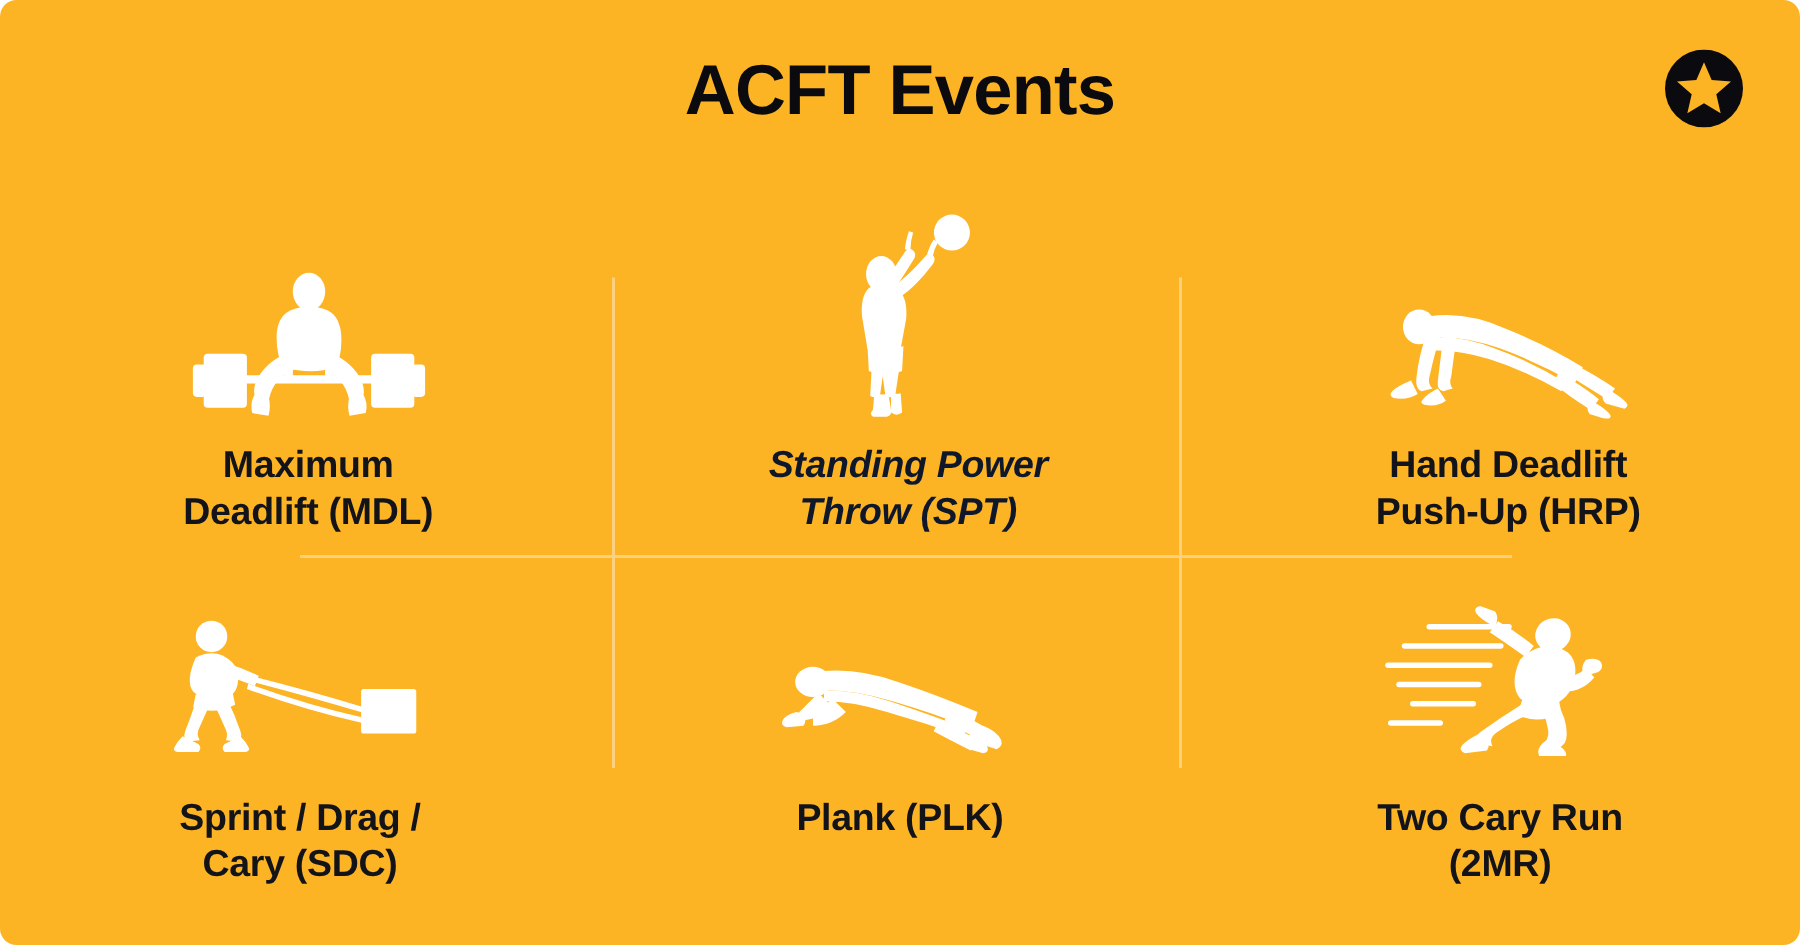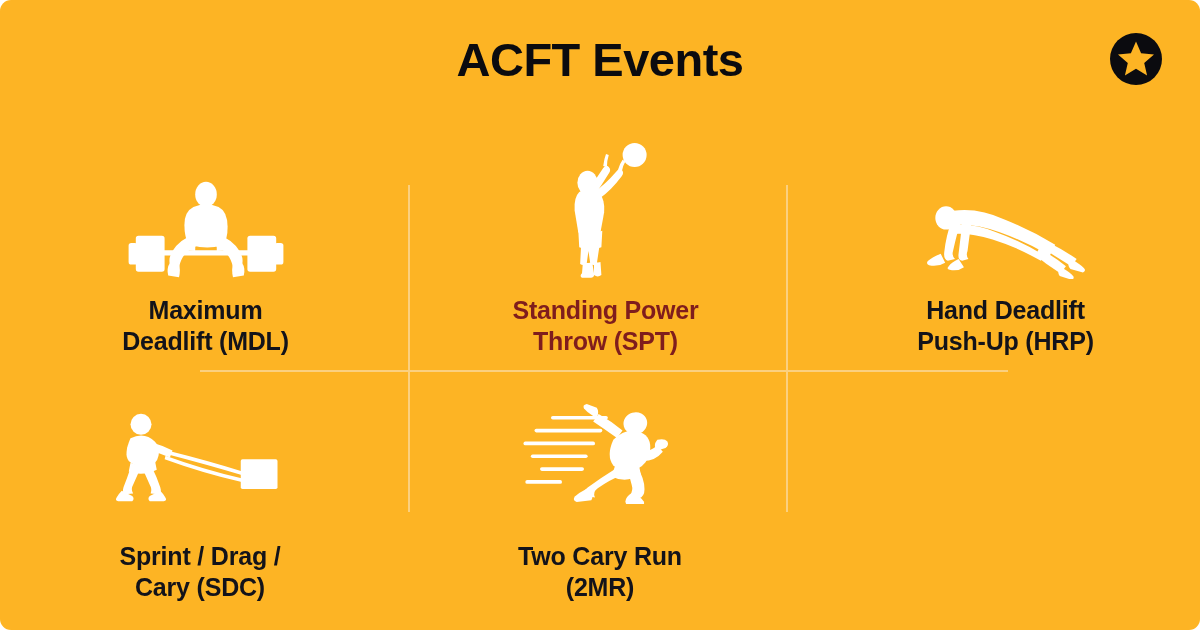--- a/index.html
+++ b/index.html
@@ -51,21 +51,21 @@
     grid-template-rows: repeat(2, 1fr);
   }
   .cell {
     position: relative;
     display: flex;
     flex-direction: column;
     align-items: center;
     justify-content: flex-start;
   }
   .cell-r1 { padding-top: 14px; margin-left: 11px; }
-  .cell-r2 { padding-top: 24px; gap: 11px; }
+  .cell-r2 { padding-top: 24px; }
   .icon-wrap {
     height: 155px;
     display: flex;
     align-items: flex-end;
     justify-content: center;
   }
   .cell-r2 .icon-wrap { height: 120px; }
   .icon-wrap svg { display: block; }
   .cell-label {
     margin-top: 16px;
@@ -155,21 +155,21 @@
 
             <path d="M35 98 q14 5 26 0 l-1 18 q-13 5 -24 0 Z"></path>
 
             <path d="M38 114 q10 4 20 0 l-3 20 q-3 2 -7 0 l-2 -14 l-2 14 q-4 2 -7 0 Z"></path>
 
             <path d="M40 132 q6 2 10 0 l2 12 q1 4 -3 5 l-10 0 q-3 -2 0 -5 Z"></path>
             <path d="M52 132 q5 1 7 0 l1 14 q-4 3 -8 0 Z"></path>
           </g>
         </svg>
       </div>
-      <div class="cell-label" style="color: #7f1d1d;">Standing Power
+      <div class="cell-label" style="color: #0f172a; font-style: italic;">Standing Power
 Throw (SPT)</div>
     </div>
 
     <div class="cell cell-r1">
       <div class="icon-wrap">
         <svg viewBox="0 0 190 90" width="170" height="81" aria-hidden="true">
           <g fill="#FFFFFF">
 
             <ellipse cx="28" cy="22" rx="12" ry="13"></ellipse>
 
@@ -223,20 +223,48 @@
             <path d="M60 50 q44 16 88 26 l-1 4 q-44 -10 -88 -26 Z"></path>
 
             <rect x="146" y="54" width="42" height="34" rx="2"></rect>
           </g>
         </svg>
       </div>
       <div class="cell-label" style="color: rgb(19, 19, 26);">Sprint / Drag /
 Cary (SDC)</div>
     </div>
 
+    <div class="cell cell-r2">
+      <div class="icon-wrap">
+        <svg viewBox="0 0 180 70" width="165" height="64" aria-hidden="true">
+          <g fill="#FFFFFF">
+
+            <ellipse cx="26" cy="16" rx="13" ry="11"></ellipse>
+
+            <path d="M34 8 q26 -2 54 8 q30 10 58 22 l-4 12 q-30 -12 -58 -20 q-26 -8 -50 -8 Z"></path>
+
+            <path d="M34 22 q24 0 48 8 q30 10 56 20 l-2 6 q-28 -10 -56 -18 q-24 -8 -46 -8 Z"></path>
+
+            <path d="M30 24 q-8 8 -14 14 l0 6 q14 0 24 -10 Z"></path>
+
+            <path d="M14 38 q-8 2 -10 6 q-2 4 3 5 l12 -1 q3 -4 0 -9 Z"></path>
+
+            <path d="M40 28 q-8 8 -14 14 l0 6 q14 0 24 -10 Z"></path>
+
+            <path d="M126 36 q18 8 30 16 l-5 8 q-16 -8 -29 -16 Z"></path>
+
+            <path d="M150 48 q10 4 13 10 q2 5 -3 7 l-10 -3 q-4 -6 -2 -13 Z"></path>
+            <path d="M142 54 q9 4 11 9 q2 4 -3 5 l-10 -3 q-3 -5 0 -10 Z"></path>
+
+            <path d="M118 44 q16 8 28 14 l-5 8 q-16 -8 -27 -14 Z"></path>
+          </g>
+        </svg>
+      </div>
+      <div class="cell-label" style="color: rgb(19, 19, 26);">Plank (PLK)</div>
+    </div>
 
     <div class="cell cell-r2">
       <div class="icon-wrap">
         <svg viewBox="0 0 180 110" width="165" height="101" aria-hidden="true">
           <g fill="#FFFFFF">
 
             <rect x="36" y="14" width="62" height="4" rx="2"></rect>
             <rect x="18" y="28" width="74" height="4" rx="2"></rect>
             <rect x="6" y="42" width="78" height="4" rx="2"></rect>
             <rect x="14" y="56" width="62" height="4" rx="2"></rect>

